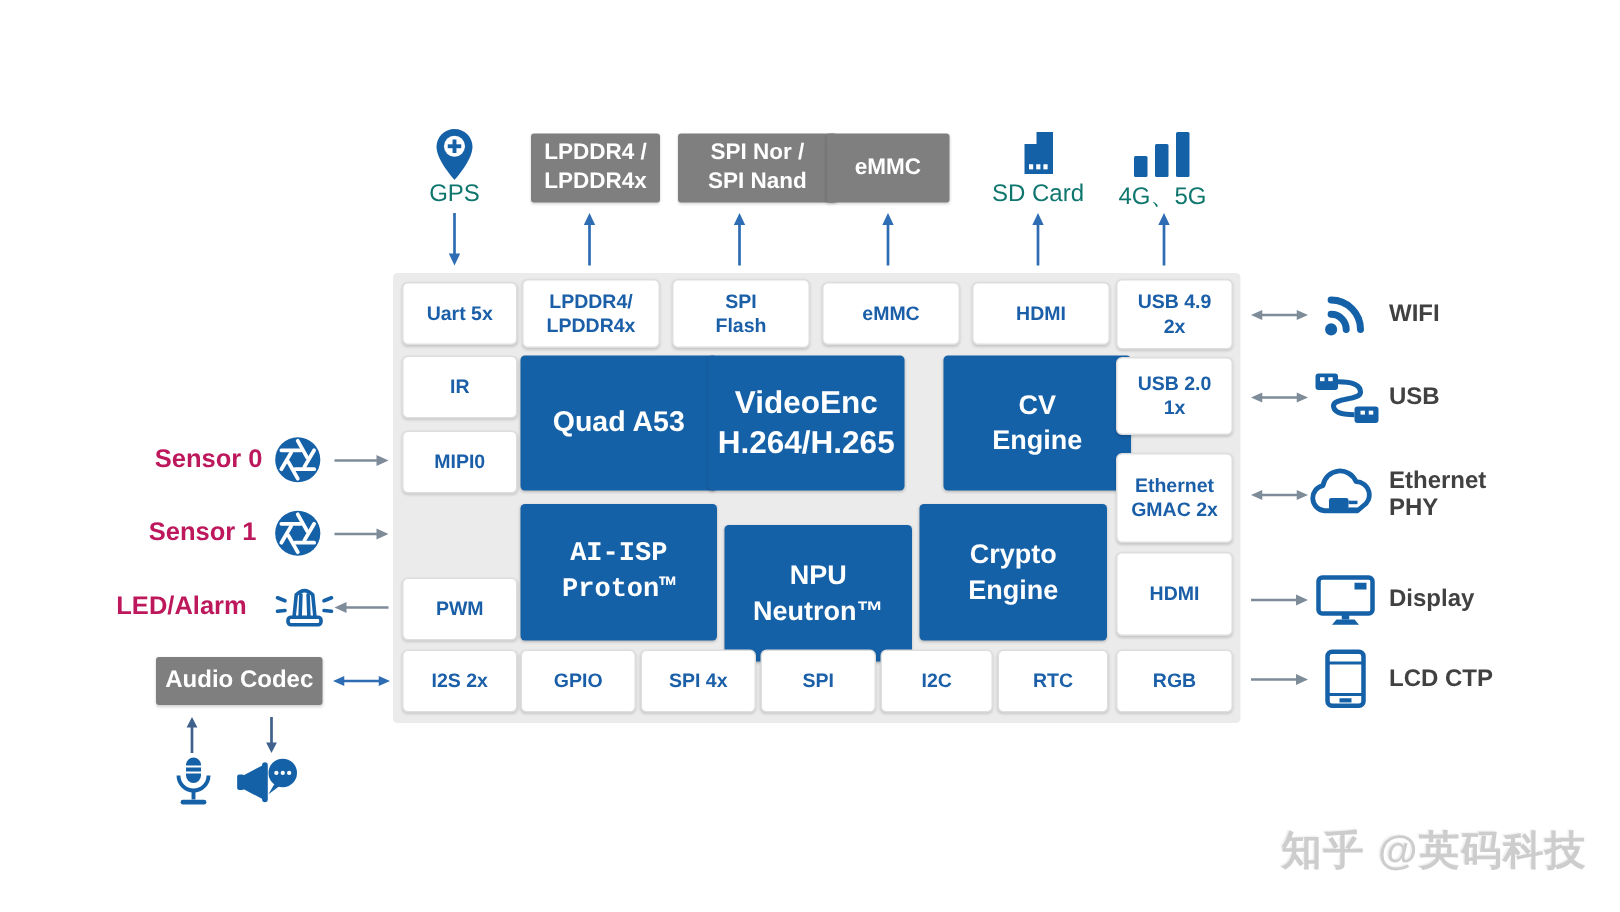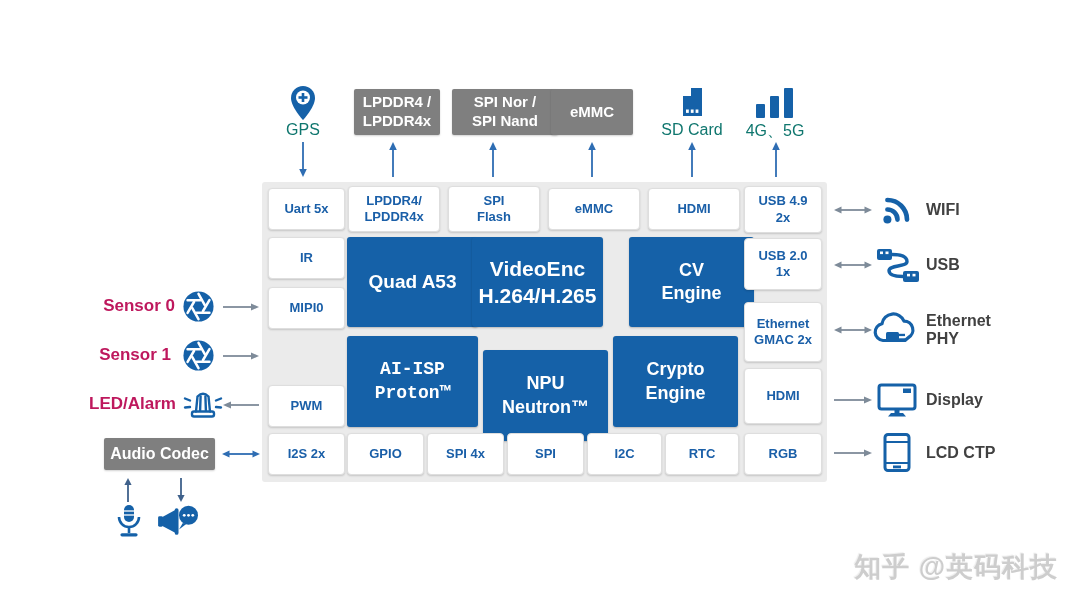--- a/index.html
+++ b/index.html
@@ -182,21 +182,21 @@
       </g>
     </svg>
   </div>
   <div class="abs" style="left:222px;top:351px;">
     <svg width="38" height="10" viewBox="0 0 38 10">
         <line x1="1" y1="5" x2="30" y2="5" stroke="#7e8b99" stroke-width="1.8"></line>
         <polygon points="37,5 29,1.4 29,8.6" fill="#7e8b99"></polygon>
       </svg>
   </div>
 
-  <div class="sidelbl" style="left:66px;top:394px;width:110px;text-align:right;">LED/Alarm</div>
+  <div class="sidelbl" style="left:66px;top:394px;width:110px;text-align:center;">LED/Alarm</div>
   <div class="abs" style="left:183px;top:386px;">
     <svg width="40" height="35" viewBox="0 0 40 34">
       <g stroke="#1561a8" stroke-width="2.4" fill="none" stroke-linecap="round">
         <path d="M13 25 L14.5 10 Q20 4.5 25.5 10 L27 25"></path>
         <line x1="17.6" y1="10" x2="17.1" y2="24"></line>
         <line x1="22.4" y1="10" x2="22.9" y2="24"></line>
         <rect x="9" y="25" width="22" height="5" rx="2"></rect>
         <line x1="2" y1="12" x2="7" y2="14"></line>
         <line x1="2" y1="21" x2="7" y2="20.5"></line>
         <line x1="38" y1="12" x2="33" y2="14"></line>

